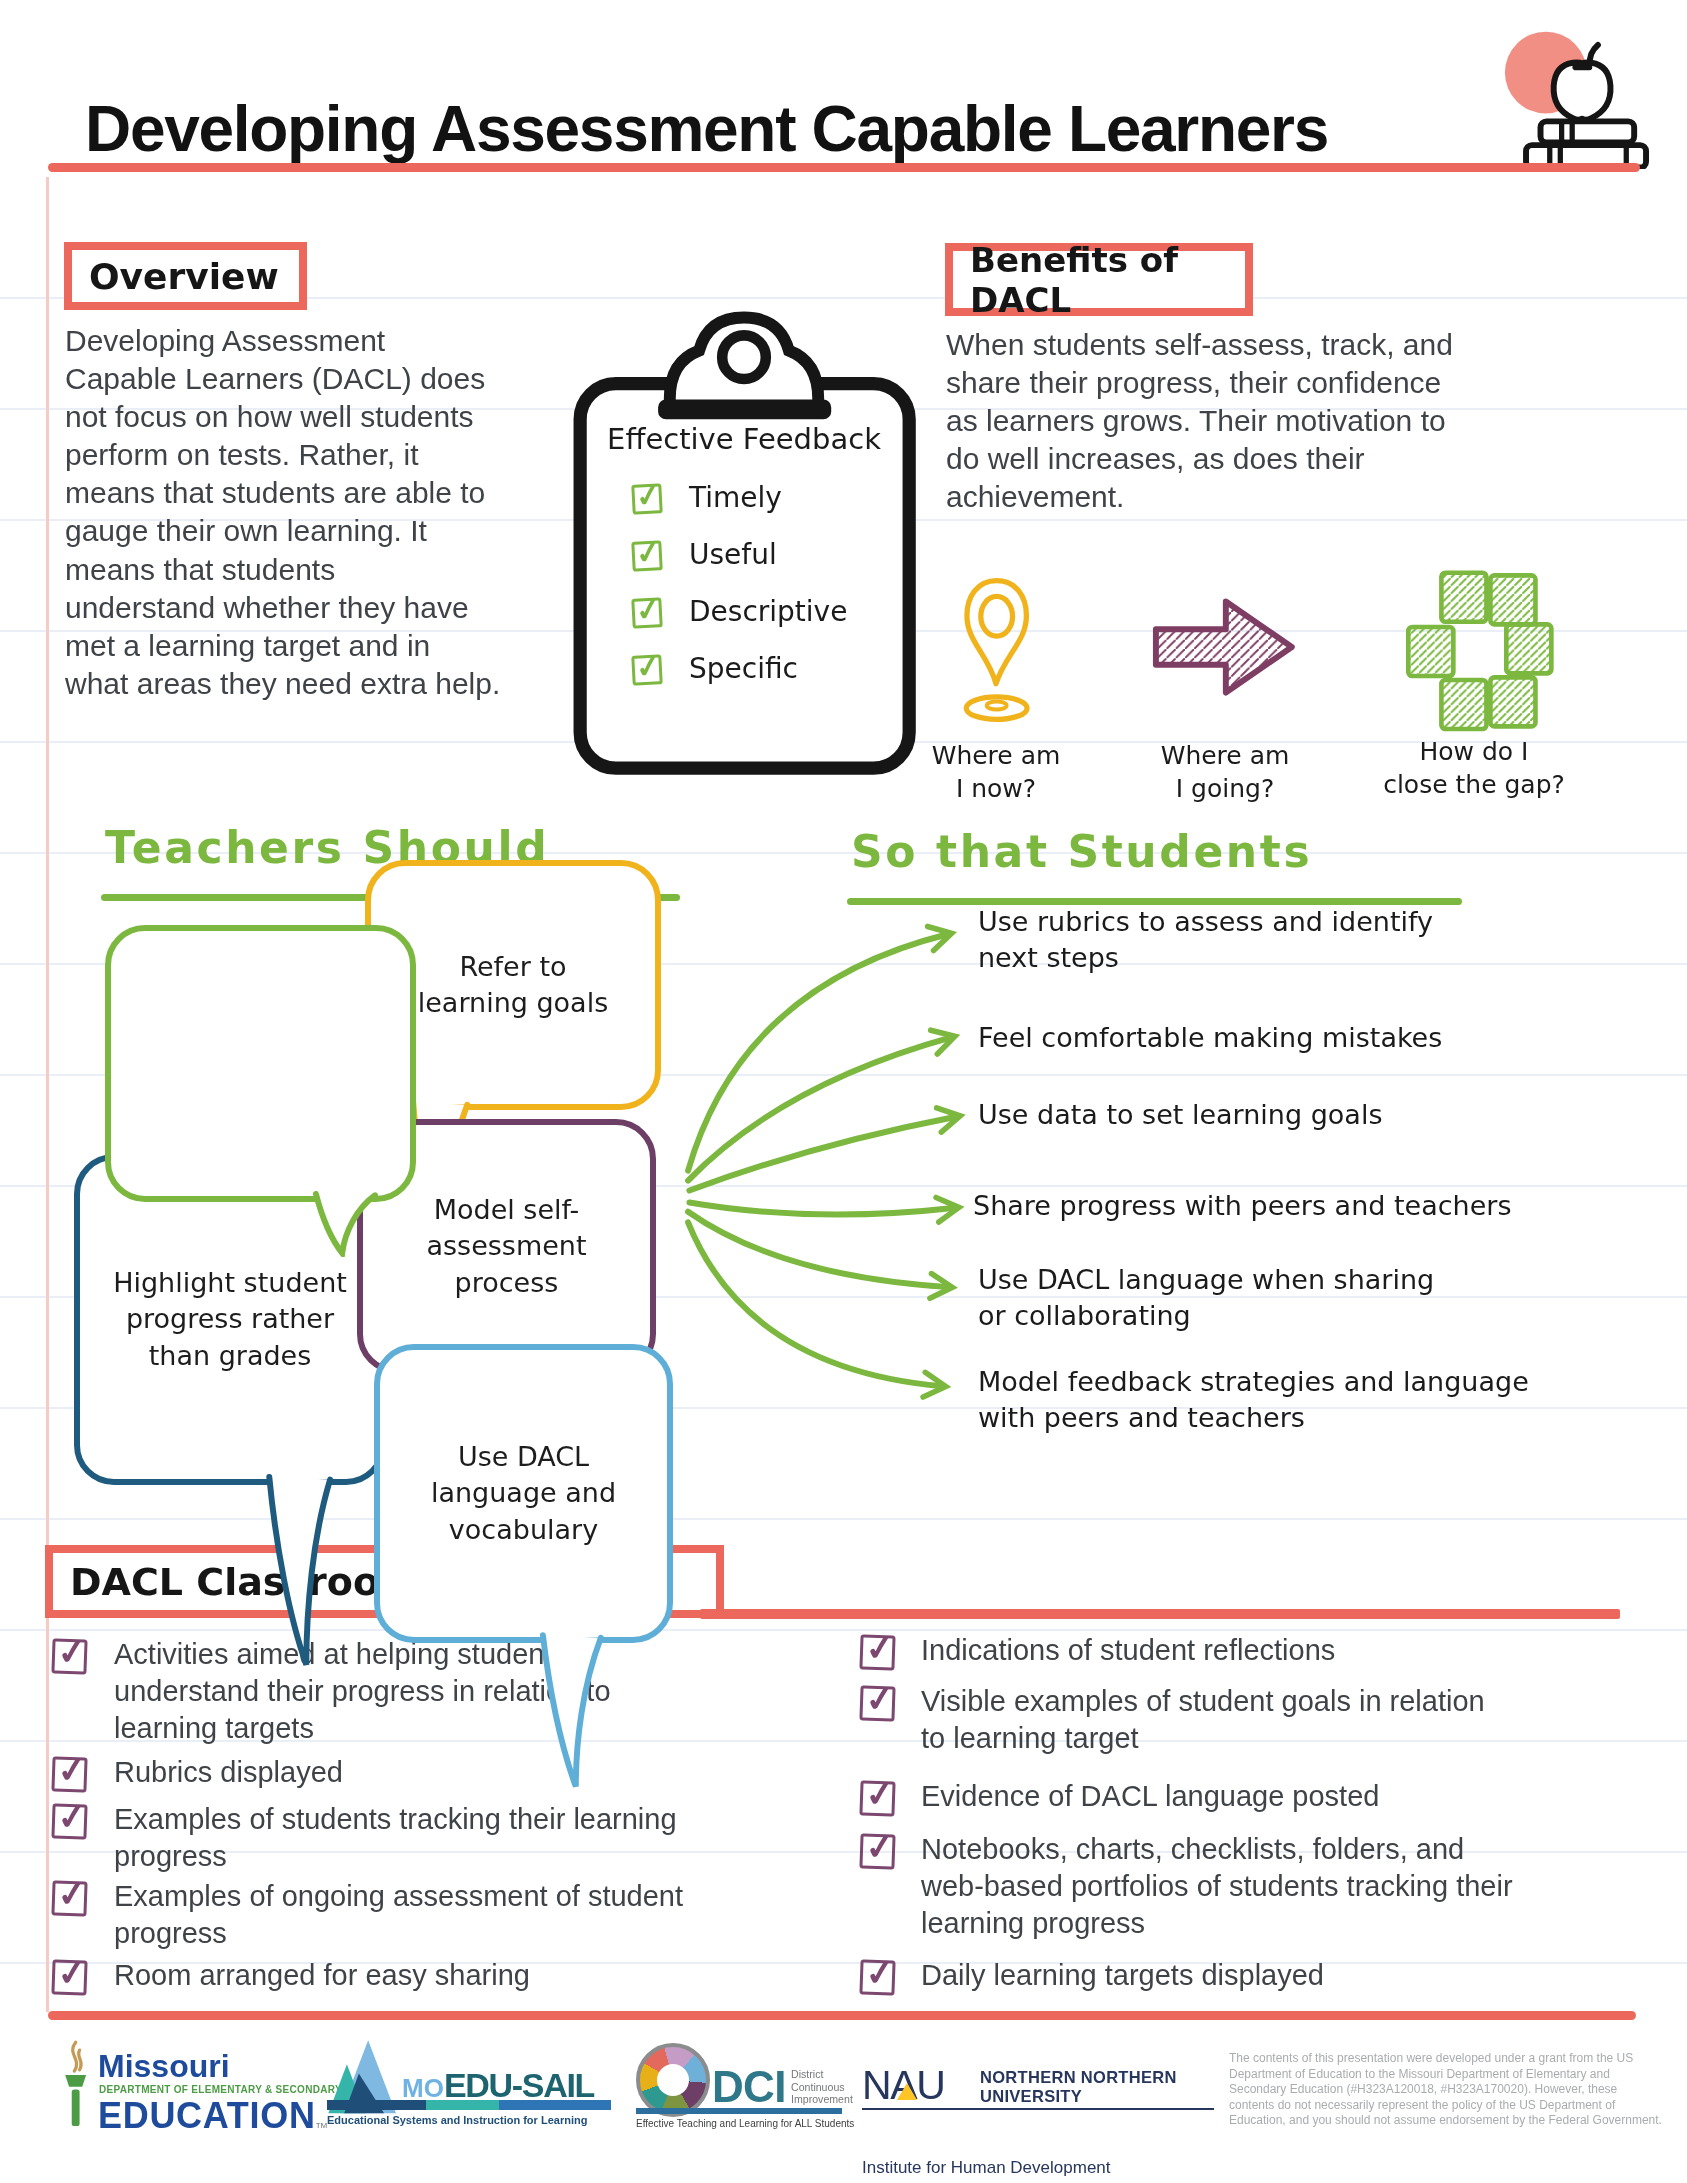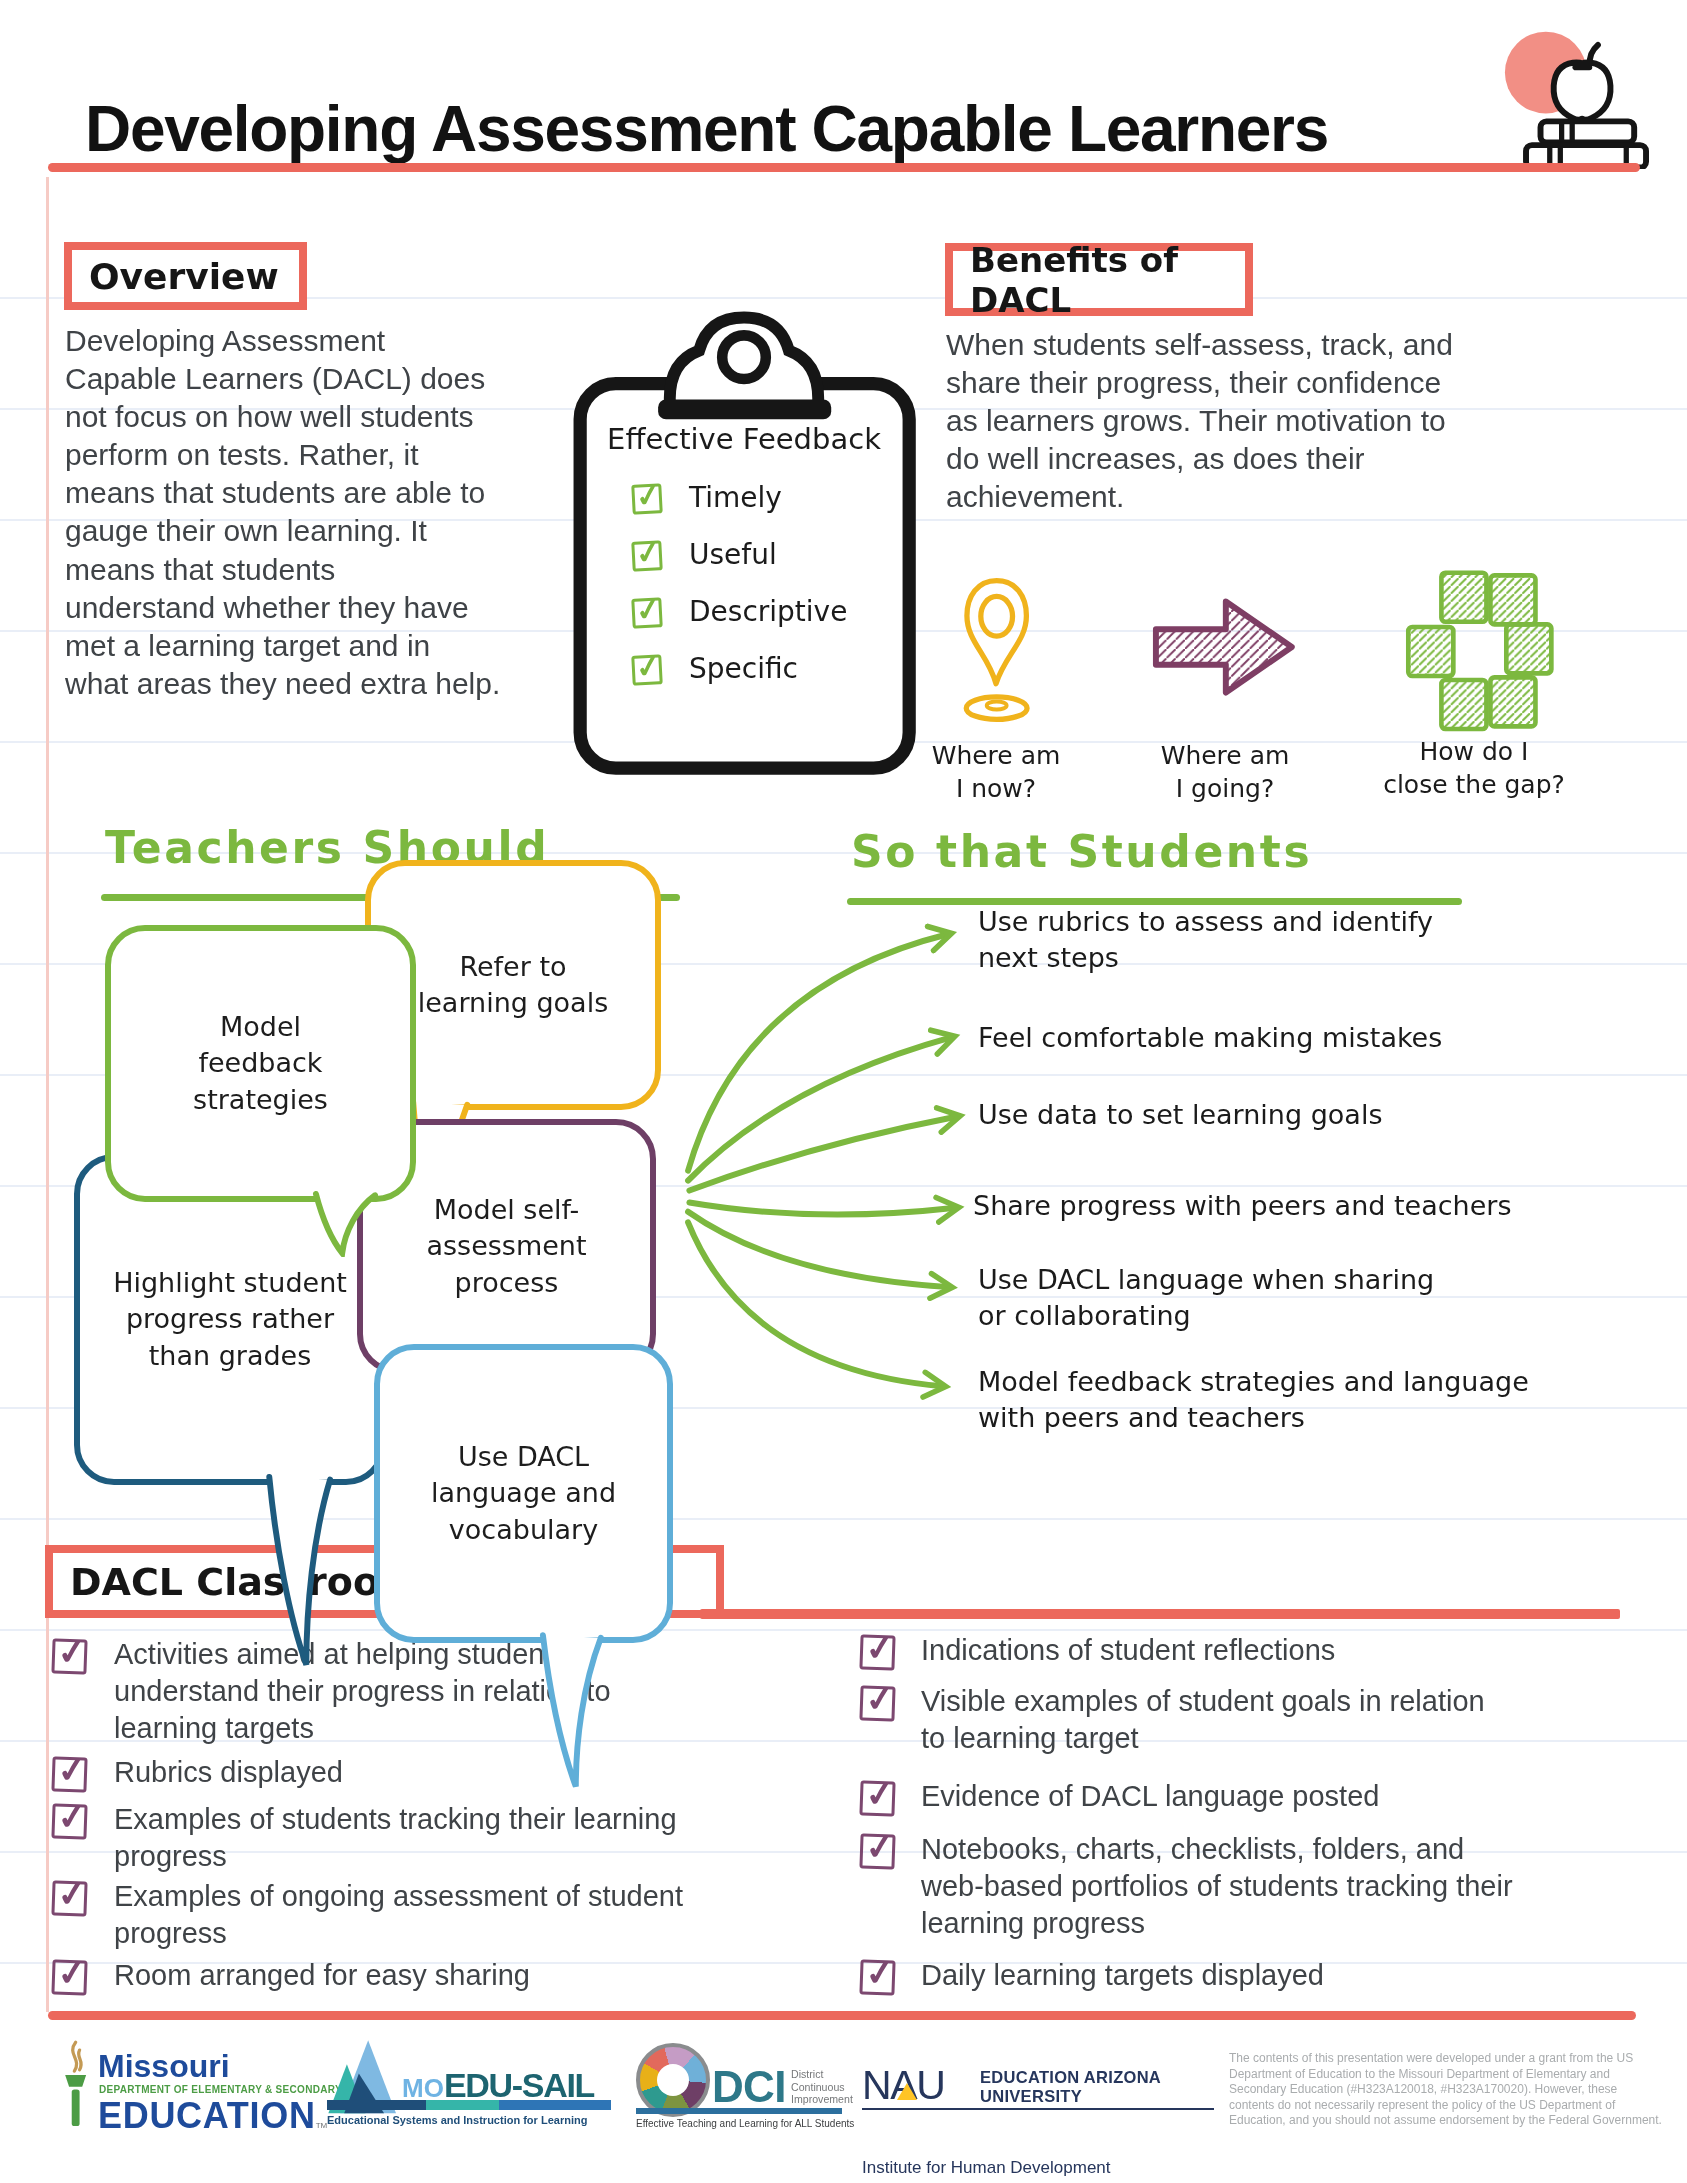--- a/index.html
+++ b/index.html
@@ -149,23 +149,20 @@
 I now?</div>
   <div class="abs hand caption pre" style="left:1139px;top:740px;width:172px">Where am
 I going?</div>
   <div class="abs hand caption pre" style="left:1355px;top:736px;width:238px">How do I
 close the gap?</div>
 
   <div class="abs hand green-head" style="left:105px;top:822px">Teachers Should</div>
   <div class="abs green-underline" style="left:101px;top:894px;width:579px"></div>
 
   <div class="abs bubble hand" style="left:105px;top:925px;width:299px;height:265px;border-color:#7CB83F;z-index:5">
-    <span class="pre">Model
-feedback
-strategies</span>
     <svg class="tail" style="left:198px;bottom:-61px" width="73" height="67" viewBox="0 0 110 102">
       <path d="M10 6 C 20 44 34 76 50 96 C 54 64 72 28 100 8" fill="#ffffff" stroke="#7CB83F" stroke-width="9" stroke-linecap="round"></path>
     </svg>
   </div>
   <div class="abs bubble hand" style="left:365px;top:860px;width:284px;height:238px;border-color:#F0B31C;z-index:2">
     <span class="pre">Refer to
 learning goals</span>
     <svg class="tail" style="left:33px;bottom:-163px" width="79" height="169" viewBox="0 0 120 256">
       <path d="M14 6 C 20 90 34 186 58 248 C 60 174 68 82 96 10" fill="#ffffff" stroke="#F0B31C" stroke-width="9" stroke-linecap="round"></path>
     </svg>
@@ -310,21 +307,21 @@
   <div class="abs dci-abbr" style="left:712px;top:2062px">DCI</div>
   <div class="abs dci-side pre" style="left:791px;top:2068px">District
 Continuous
 Improvement</div>
   <div class="abs" style="left:636px;top:2108px;width:206px;height:6px;background:#2c6f9e"></div>
   <div class="abs dci-tag" style="left:636px;top:2118px">Effective Teaching and Learning for ALL Students</div>
 
   <div class="abs nau-abbr" style="left:862px;top:2062px">NAU</div>
   <div class="abs nau-tri" style="left:897px;top:2083px"></div>
   <div class="abs nau-org" style="left:980px;top:2068px">
-    <div>EDUCATION ARIZONA</div>
+    <div>NORTHERN NORTHERN</div>
     <div>UNIVERSITY</div>
   </div>
   <div class="abs" style="left:862px;top:2108px;width:352px;height:2px;background:#26365C"></div>
   <div class="abs nau-inst" style="left:862px;top:2114px">Institute for Human Development</div>
 
   <div class="abs disclaimer pre" style="left:1229px;top:2051px;width:437px">The contents of this presentation were developed under a grant from the US
 Department of Education to the Missouri Department of Elementary and
 Secondary Education (#H323A120018, #H323A170020).  However, these
 contents do not necessarily represent the policy of the US Department of
 Education, and you should not assume endorsement by the Federal Government.</div>

